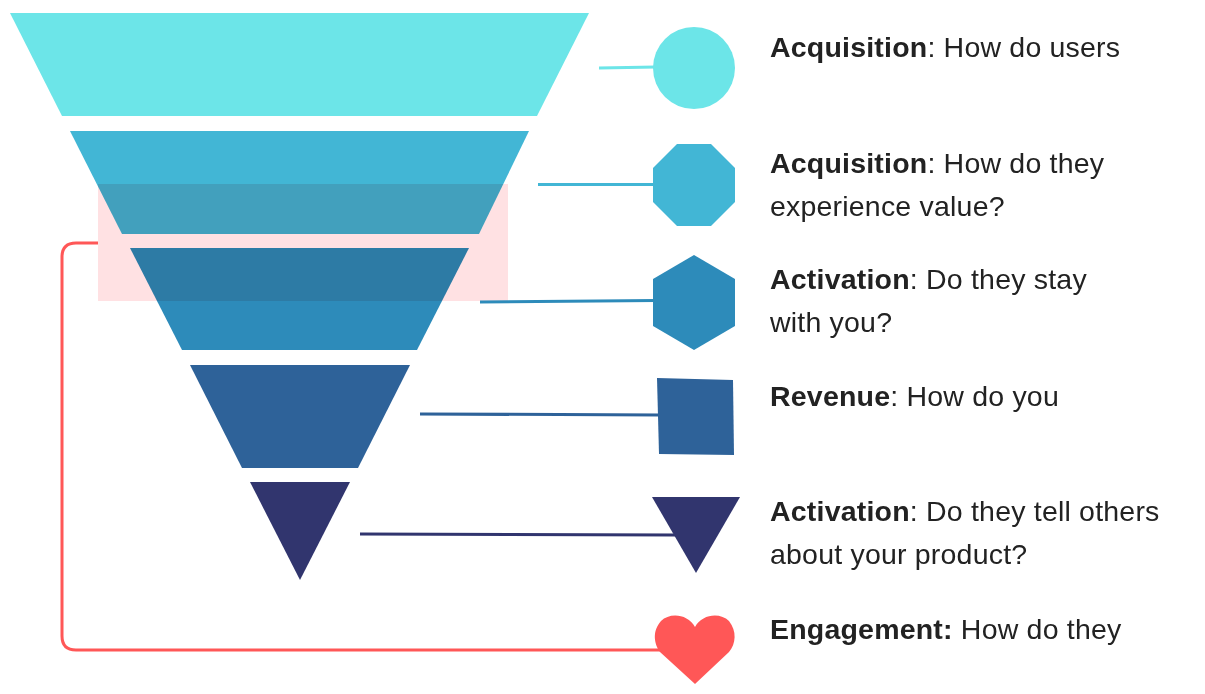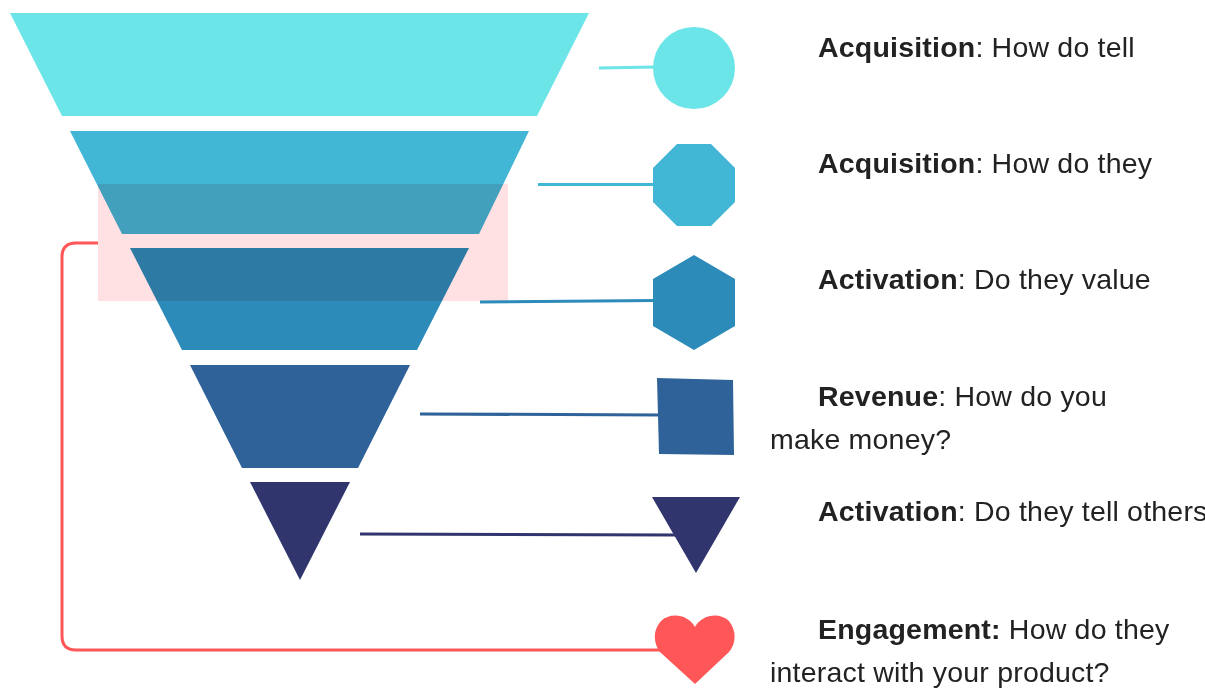--- a/index.html
+++ b/index.html
@@ -8,21 +8,21 @@
   .stage-text {
     position: absolute;
     left: 770px;
     width: 440px;
     font-family: "Liberation Sans", "DejaVu Sans", sans-serif;
     font-size: 28.5px;
     line-height: 43px;
     color: #222222;
     letter-spacing: 0.2px;
   }
-  .stage-text .term { font-weight: bold; margin-left: 48px; }
+  .stage-text .term { font-weight: bold; }
   .stage-text .colon { font-weight: normal; }
   .stage-text .colon.bold { font-weight: bold; }
 </style>
 </head>
 <body>
 
 <svg id="canvas" viewBox="0 0 1205 694" xmlns="http://www.w3.org/2000/svg">
 
   <polygon points="10,13 589,13 537,116 62,116" fill="#6CE5E8"></polygon>
   <polygon points="70,131 529,131 479,234 122,234" fill="#42B6D5"></polygon>
@@ -42,36 +42,37 @@
 
   <circle cx="694" cy="68" r="41" fill="#6CE5E8"></circle>
   <polygon points="677,144 711,144 735,168 735,202 711,226 677,226 653,202 653,168" fill="#42B6D5"></polygon>
   <polygon points="694,255 735,279 735,326 694,350 653,326 653,279" fill="#2D8BBA"></polygon>
   <polygon points="657,378 733,380 734,455 659,454" fill="#2E6299"></polygon>
   <polygon points="652,497 740,497 696,573" fill="#31356E"></polygon>
   <path d="M 695 627 C 688 614 670 612 661 621 C 652 631 654 644 660 652 L 695 684 L 729 652 C 736 644 737 631 729 621 C 720 612 702 614 695 627 Z" fill="#FF5757"></path>
 </svg>
 
 <div class="stage-text" style="top:26px;">
-  <span class="term">Acquisition</span><span class="colon">:</span><span> How do tell</span><br>
+  <span class="term">Acquisition</span><span class="colon">:</span><span> How do users</span><br>
 </div>
 
 <div class="stage-text" style="top:142px;">
   <span class="term">Acquisition</span><span class="colon">:</span><span> How do they</span><br>
+  <span>experience value?</span>
 </div>
 
 <div class="stage-text" style="top:258px;">
-  <span class="term">Activation</span><span class="colon">:</span><span> Do they value</span><br>
+  <span class="term">Activation</span><span class="colon">:</span><span> Do they stay</span><br>
+  <span>with you?</span>
 </div>
 
 <div class="stage-text" style="top:375px;">
   <span class="term">Revenue</span><span class="colon">:</span><span> How do you</span><br>
-  <span>make money?</span>
 </div>
 
 <div class="stage-text" style="top:490px;">
   <span class="term">Activation</span><span class="colon">:</span><span> Do they tell others</span><br>
+  <span>about your product?</span>
 </div>
 
 <div class="stage-text" style="top:608px;">
   <span class="term">Engagement</span><span class="colon bold">:</span><span> How do they</span><br>
-  <span>interact with your product?</span>
 </div>
 
 </body></html>

